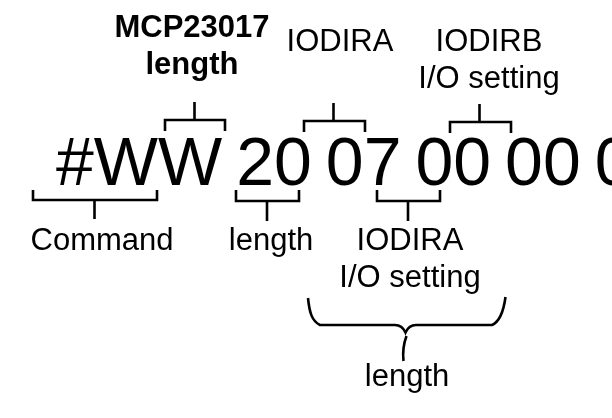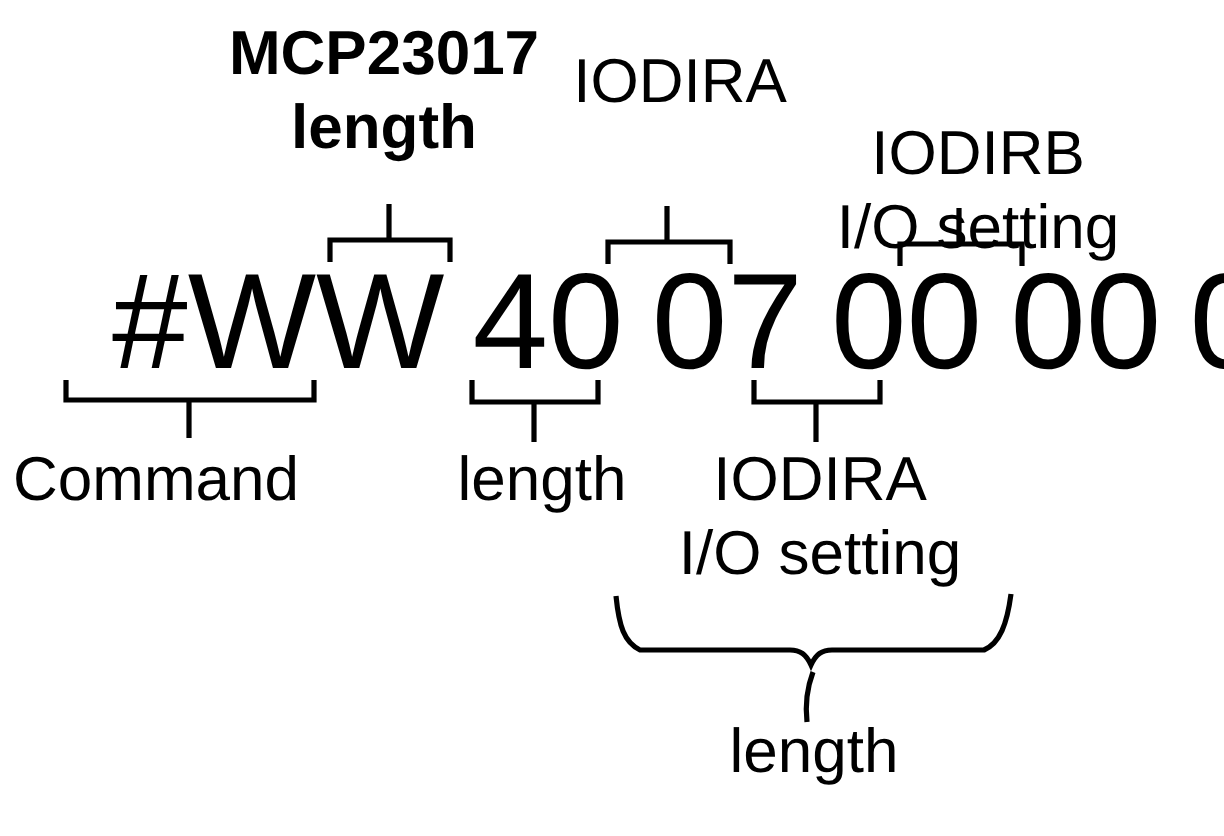--- a/index.html
+++ b/index.html
@@ -60,40 +60,40 @@
     <path d="M450 133 L450 122 L511 122 L511 133 M479.5 122 L479.5 104"></path>
     <path d="M33 190 L33 200 L157 200 L157 190 M94.5 200 L94.5 219"></path>
     <path d="M236 190 L236 201 L299 201 L299 190 M267 201 L267 221"></path>
     <path d="M377 190 L377 201 L440 201 L440 190 M408 201 L408 221"></path>
     <path stroke-width="2.2" d="M308 298 C309.5 313 312 321 320 325 L395 325 C400 325 403 327 405.5 332.5 C408 327 411 325 416 325 L492 325 C500 321.5 503.5 312 505.5 297"></path>
     <path stroke-width="2.2" d="M406.5 336 C403.5 344 402.5 352 403.5 361"></path>
   </svg>
 
   <div class="cmdline">
     <span>#WW</span>
-    <span>40</span>
+    <span>20</span>
     <span>07</span>
     <span>00</span>
     <span>00</span>
     <span>00</span>
   </div>
 
   <div class="note" style="left:192px; top:8px;font-weight:bold;">
     <div>MCP23017</div>
     <div>length</div>
   </div>
   <div class="note" style="left:340px; top:22px;">
     <div>IODIRA</div>
   </div>
-  <div class="note" style="left:489px; top:22px;margin-top:36px;">
+  <div class="note" style="left:489px; top:22px;">
     <div>IODIRB</div>
     <div>I/O setting</div>
   </div>
 
-  <div class="note" style="left:78px; top:221px;text-align:right;">
+  <div class="note" style="left:102px; top:221px;text-align:right;">
     <div>Command</div>
   </div>
   <div class="note" style="left:271px; top:221px;">
     <div>length</div>
   </div>
   <div class="note" style="left:410px; top:221px;">
     <div>IODIRA</div>
     <div>I/O setting</div>
   </div>
   <div class="note" style="left:407px; top:357px;">

